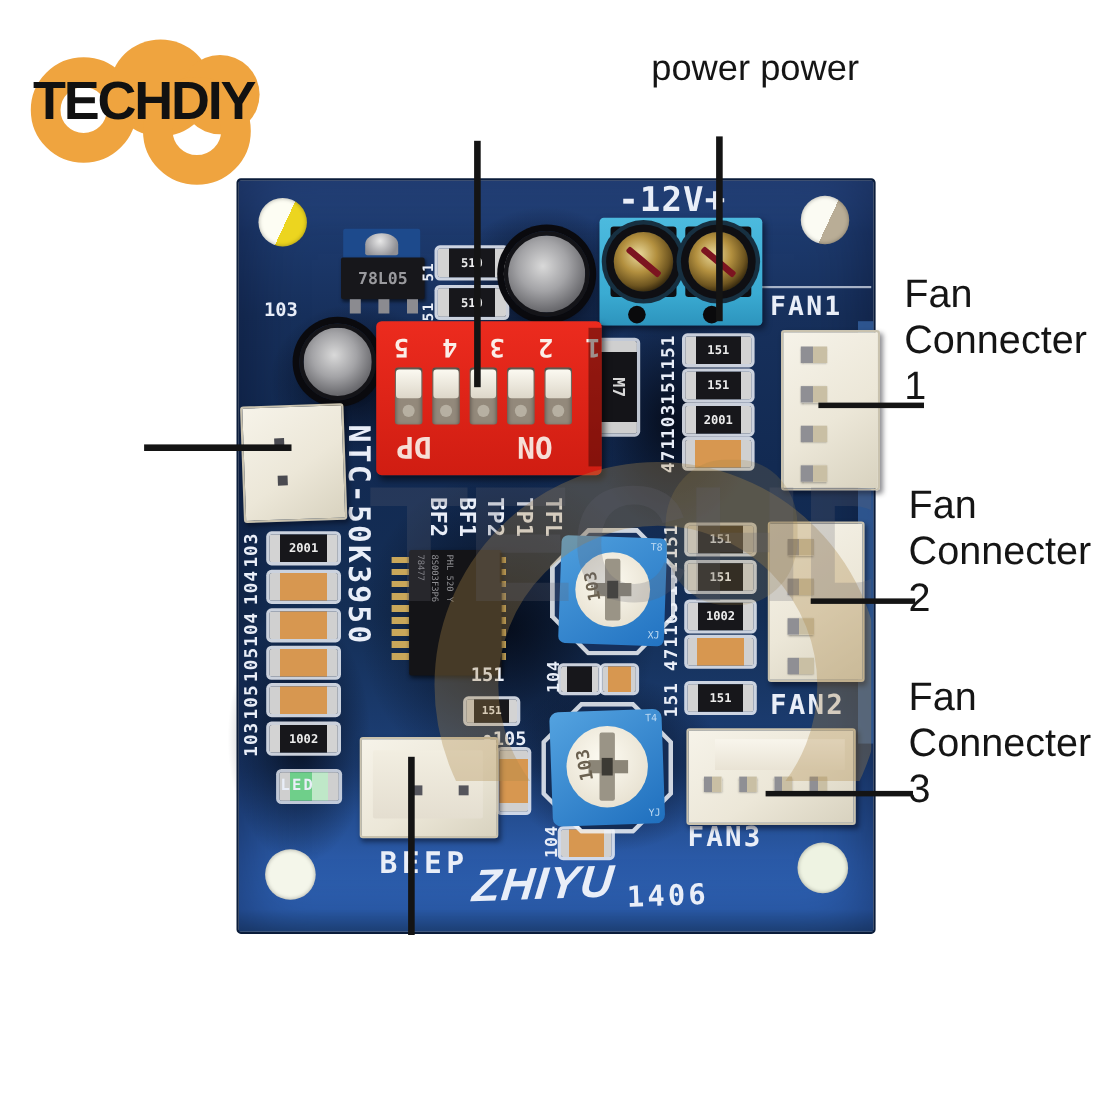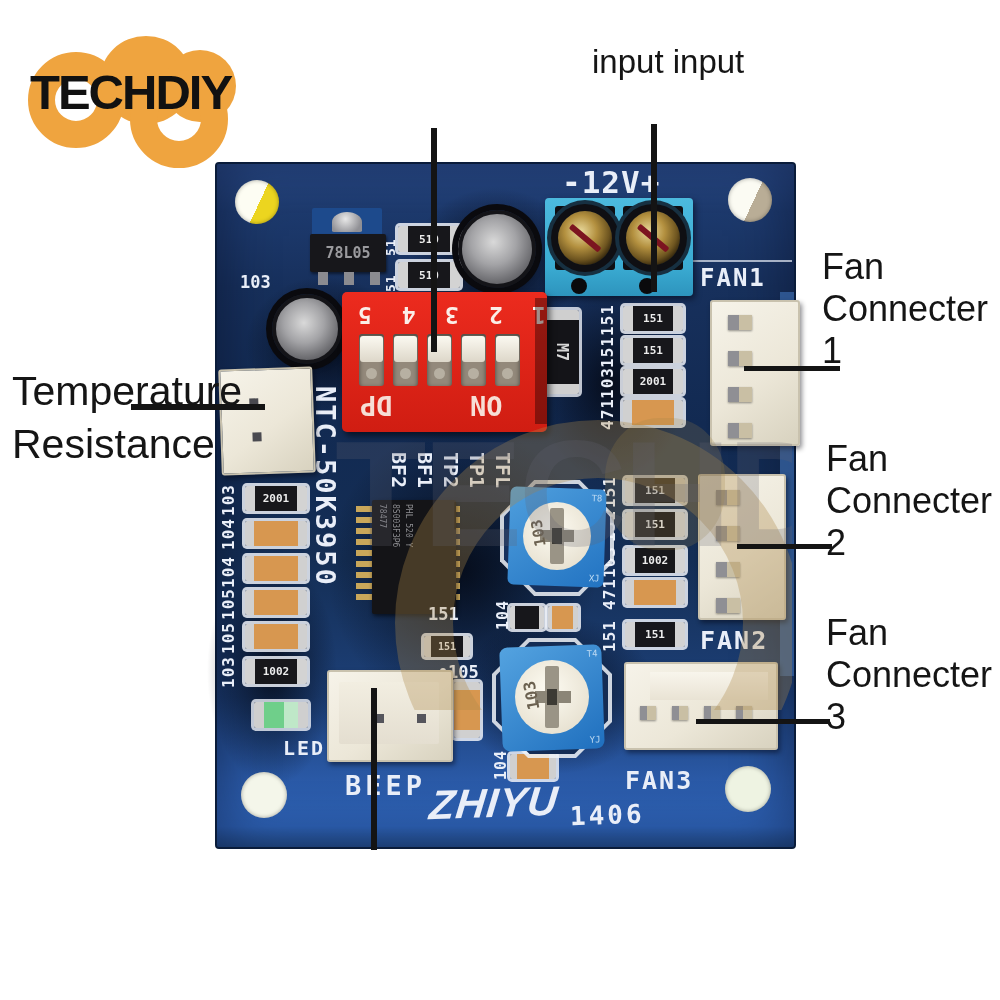--- a/index.html
+++ b/index.html
@@ -243,21 +243,21 @@
     <div class="res" style="left:207px;top:472px;width:46px;height:21px;">
         <span class="rval" style="font-size:10px;">151</span>
       </div>
     <div class="abs" style="left:223px;top:504px;width:6px;height:6px;border-radius:50%;background:#e9eef8;z-index:10;"></div>
     <div class="silk" style="left:231px;top:498px;font-size:17px;">105</div>
     <div class="cap v" style="left:237px;top:518px;width:26px;height:56px;"></div>
     <div class="silk vlab" style="left:275px;top:586px;font-size:15px;height:30px;">104</div>
     <div class="cap" style="left:293px;top:590px;width:46px;height:25px;"></div>
 
     <div class="abs" style="left:37px;top:538px;width:54px;height:26px;background:linear-gradient(90deg,#cfcfcf 0 18%,#6fcf8a 18% 55%,#bfe8c8 55% 82%,#cfcfcf 82%);box-shadow:0 0 0 3px rgba(236,240,247,.8);border-radius:2px;z-index:10;"></div>
-    <div class="silk" style="left:38px;top:572px;font-size:20px;letter-spacing:2px;margin-left:28px;">LED</div>
+    <div class="silk" style="left:38px;top:542px;font-size:14px;letter-spacing:2px;">LED</div>
 
     <div class="abs octo" style="left:275px;top:474px;width:120px;height:120px;background:rgba(240,243,248,.85);z-index:11;"></div>
     <div class="abs octo" style="left:279px;top:478px;width:112px;height:112px;background:#142c54;z-index:11;"></div>
     <div class="abs" style="left:284px;top:482px;width:102px;height:104px;background:linear-gradient(145deg,#54a3e0,#1f6fbe);border-radius:8px;transform:rotate(-2deg);z-index:12;">
       <span class="abs" style="right:4px;top:4px;color:#bcd9f2;font:9px 'DejaVu Sans Mono',monospace;">T4</span>
       <span class="abs" style="right:4px;bottom:4px;color:#bcd9f2;font:9px 'DejaVu Sans Mono',monospace;">YJ</span>
     </div>
     <div class="abs" style="left:298px;top:496px;width:74px;height:74px;border-radius:50%;background:radial-gradient(circle at 45% 40%,#fdfbf2,#e8e2d2 75%,#cfc8b4 100%);z-index:13;">
       <div class="abs" style="left:30px;top:6px;width:14px;height:62px;background:#9a9486;border-radius:2px;"></div>
       <div class="abs" style="left:20px;top:31px;width:36px;height:12px;background:#8b8577;"></div>
@@ -272,21 +272,21 @@
     </div>
     <div class="silk" style="left:128px;top:606px;font-size:27px;letter-spacing:4px;">BEEP</div>
 
     <div class="conn" style="left:407px;top:498px;width:150px;height:84px;">
       <div class="abs" style="left:24px;top:8px;width:118px;height:28px;background:linear-gradient(180deg,#f8f5ec,#e9e3d4);"></div>
     </div>
     <div class="pin" style="left:423px;top:542px;width:16px;height:14px;"></div>
     <div class="pin" style="left:455px;top:542px;width:16px;height:14px;"></div>
     <div class="pin" style="left:487px;top:542px;width:16px;height:14px;"></div>
     <div class="pin" style="left:519px;top:542px;width:16px;height:14px;"></div>
-    <div class="silk" style="left:408px;top:602px;font-size:25px;letter-spacing:2px;text-align:right;">FAN3</div>
+    <div class="silk" style="left:408px;top:582px;font-size:25px;letter-spacing:2px;text-align:right;">FAN3</div>
 
     <div class="silk" style="left:213px;top:616px;font-size:41px;font-family:'Liberation Sans',sans-serif;font-style:italic;font-weight:bold;transform:skewX(-8deg) rotate(-2deg);letter-spacing:1px;">ZHIYU</div>
     <div class="silk" style="left:353px;top:636px;font-size:26px;letter-spacing:3px;transform:rotate(-2deg);">1406</div>
   </div>
 
   <div class="wm" style="left:215px;top:380px;width:577px;height:330px;overflow:hidden;">
     <div class="abs" style="left:180px;top:40px;width:290px;height:290px;border:58px solid rgba(172,138,72,.33);border-radius:50%;"></div>
     <div class="abs" style="left:390px;top:38px;width:120px;height:132px;background:rgba(160,130,70,.22);border-radius:45%;"></div>
     <div class="abs" style="left:120px;top:28px;font-family:'Liberation Sans',sans-serif;font-weight:bold;font-size:150px;letter-spacing:-4px;color:rgba(100,100,112,.24);">TECHDIY</div>
   </div>
@@ -302,40 +302,36 @@
   <div class="abs" style="left:26px;top:34px;width:262px;height:120px;z-index:50;">
     <div class="abs" style="left:2px;top:18px;width:96px;height:96px;border:27px solid #efa43f;border-radius:50%;box-sizing:border-box;"></div>
     <div class="abs" style="left:74px;top:2px;width:92px;height:88px;background:#efa43f;border-radius:50%;"></div>
     <div class="abs" style="left:138px;top:16px;width:72px;height:72px;background:#efa43f;border-radius:50%;"></div>
     <div class="abs" style="left:104px;top:36px;width:98px;height:98px;border:27px solid #efa43f;border-radius:50%;box-sizing:border-box;"></div>
     <div class="abs" style="left:4px;top:30px;font-weight:bold;font-size:49px;letter-spacing:-2px;color:#111;">TECHDIY</div>
   </div>
 
 
   <div class="ann" style="left:592px;top:38px;font-size:33px;">
-    <span style="display:block;margin-top:7px;">input input</span>
+    <span style="display:block;margin-top:7px;">power power</span>
   </div>
 
   <div class="ann" style="left:822px;top:246px;font-size:36px;line-height:42px;">
     <span style="display:block;">Fan</span>
     <span style="display:block;">Connecter</span>
     <span style="display:block;">1</span>
   </div>
 
   <div class="ann" style="left:826px;top:438px;font-size:36px;line-height:42px;">
     <span style="display:block;">Fan</span>
     <span style="display:block;">Connecter</span>
     <span style="display:block;">2</span>
   </div>
 
   <div class="ann" style="left:826px;top:612px;font-size:36px;line-height:42px;">
     <span style="display:block;">Fan</span>
     <span style="display:block;">Connecter</span>
     <span style="display:block;">3</span>
   </div>
 
-  <div class="ann" style="left:12px;top:370px;font-size:41px;">
-    <span style="display:block;">Temperature</span>
-    <span style="display:block;margin-top:10px;">Resistance</span>
-  </div>
 
 
 </div>
 
 </body></html>

